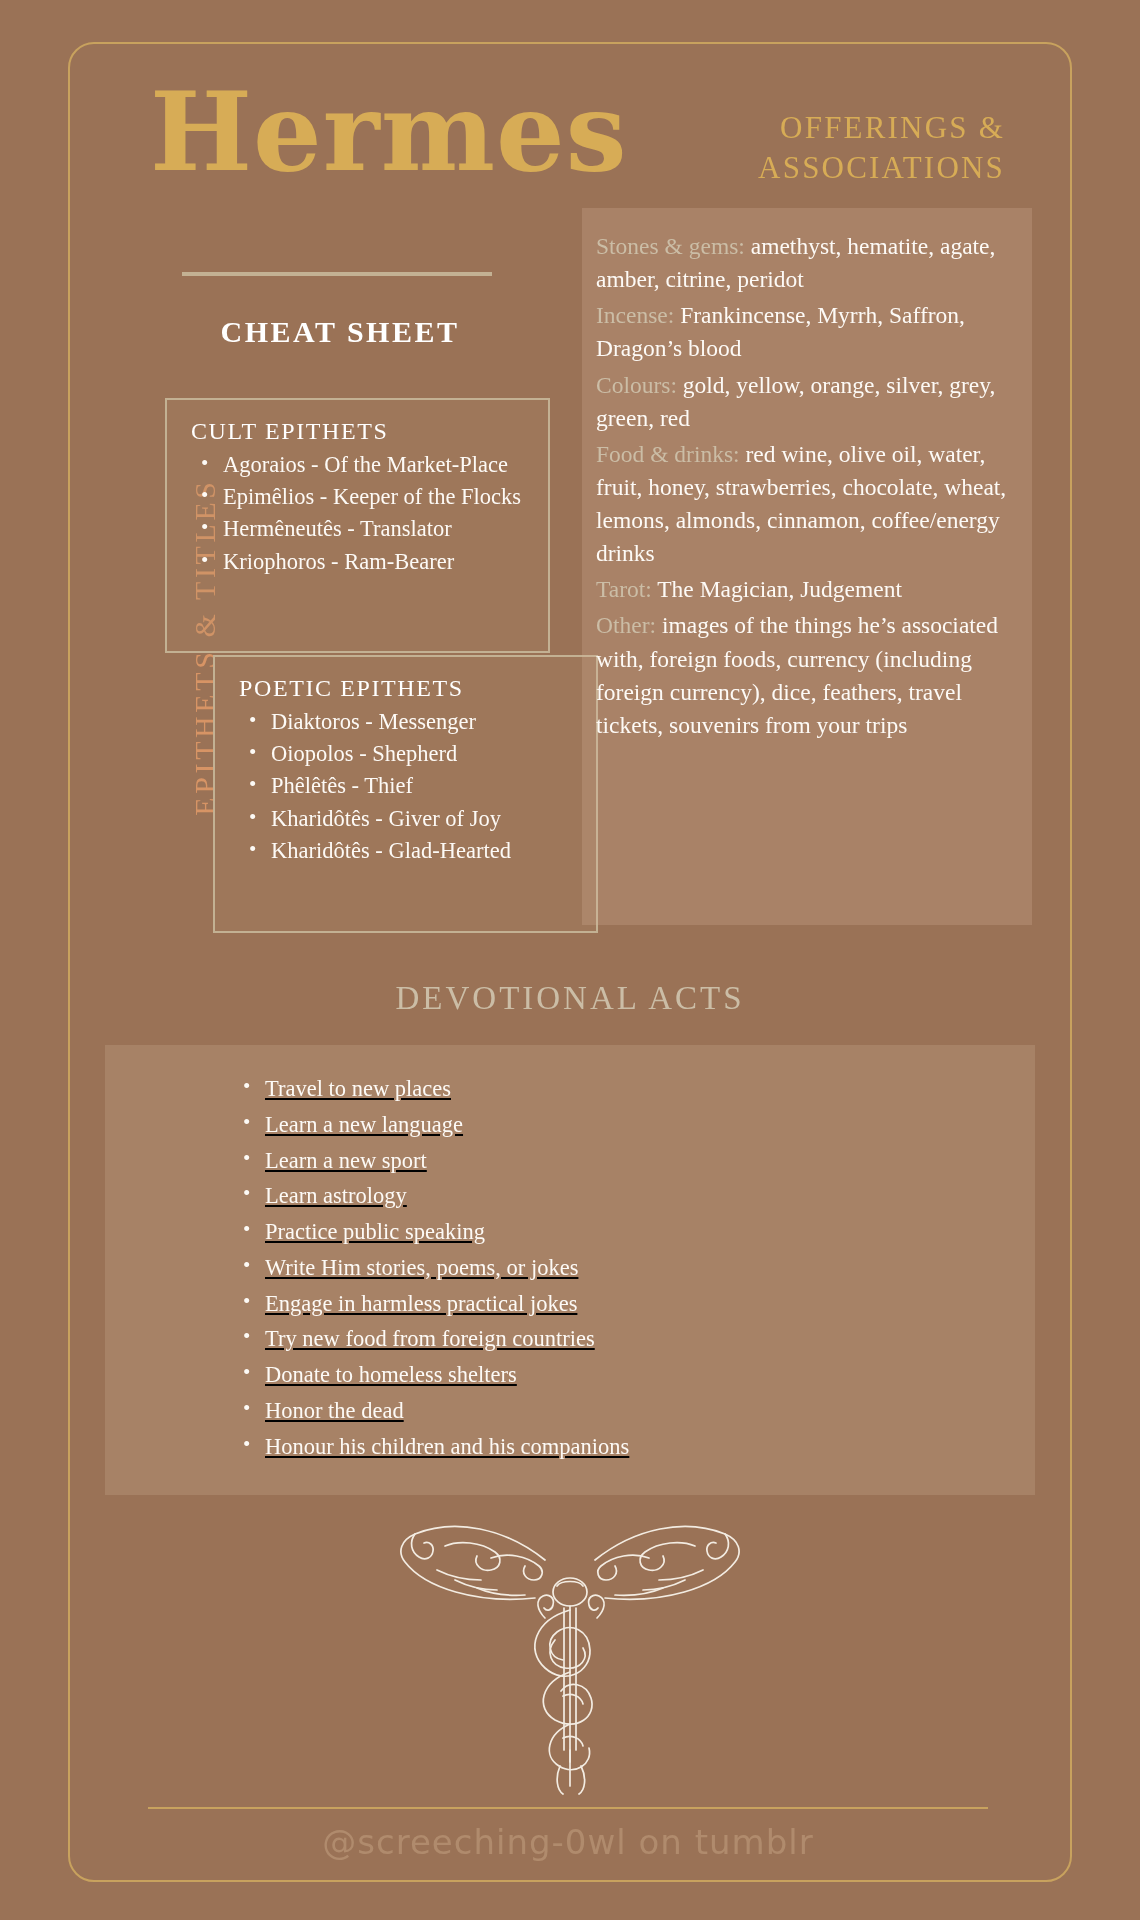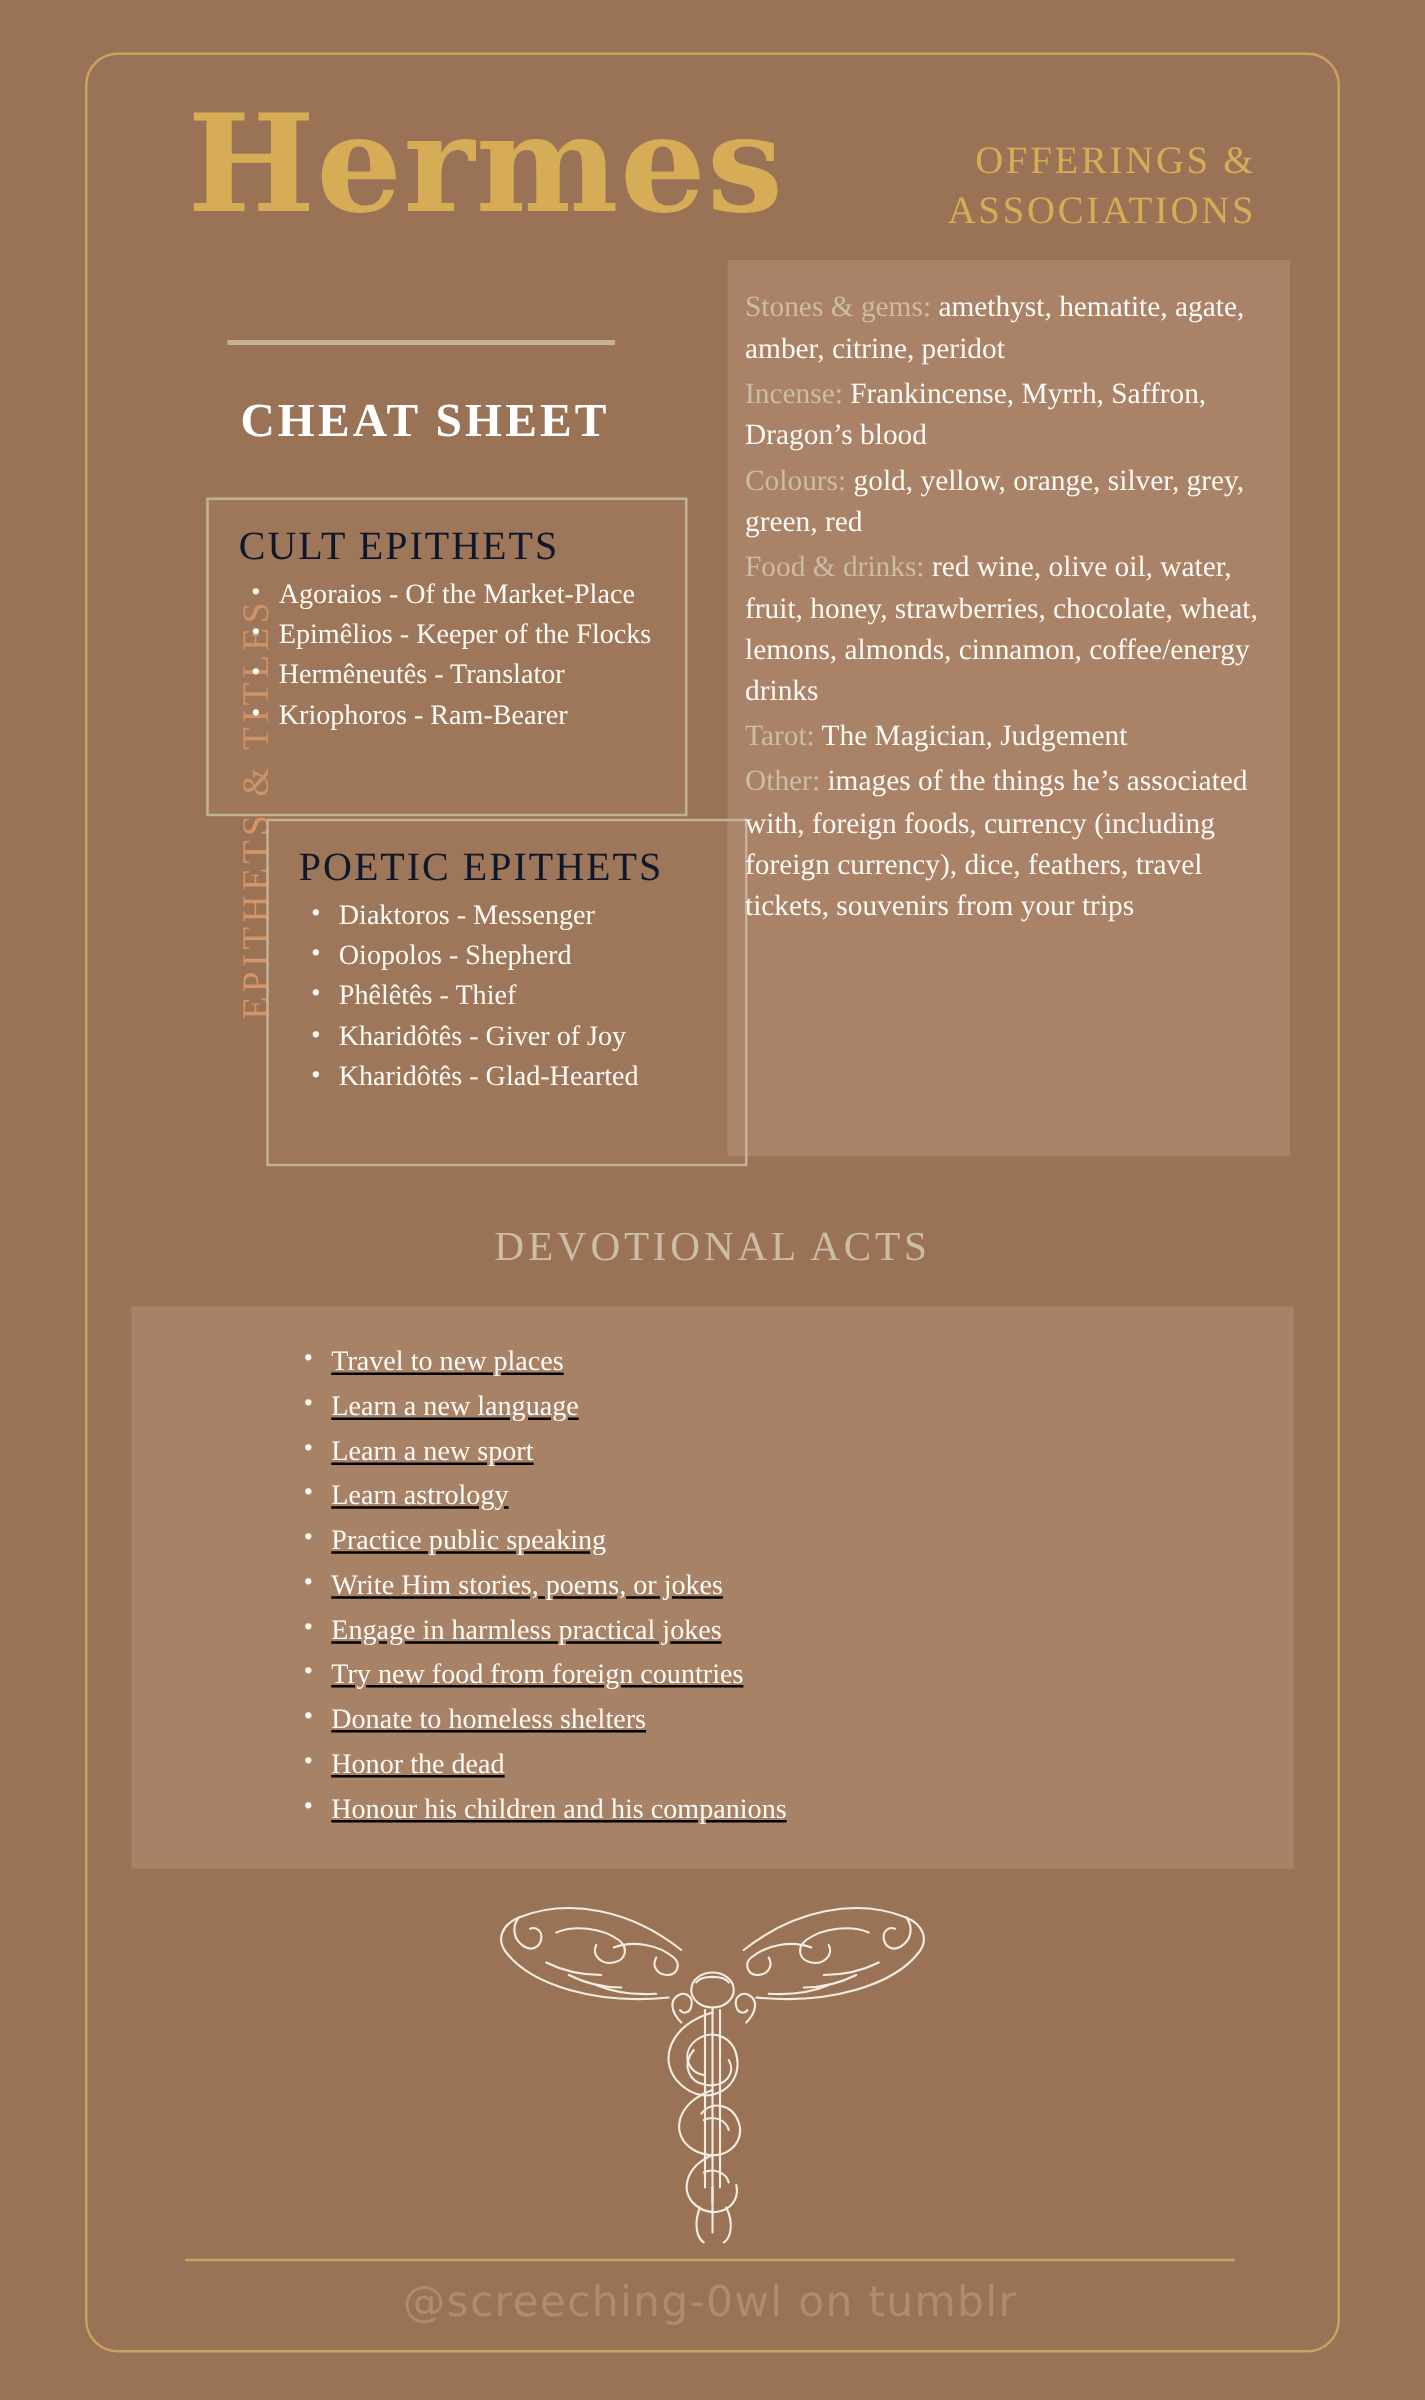--- a/index.html
+++ b/index.html
@@ -53,21 +53,21 @@
     height: 4px;
     background: #c3b193;
   }
 
   .cheat-sheet {
     position: absolute;
     left: 150px;
     top: 315px;
     width: 380px;
     text-align: center;
-    font-size: 38px;
+    font-size: 30px;
     letter-spacing: 2.5px;
     color: #ffffff;
     font-weight: 700;
   }
 
   
   .side-label {
     position: absolute;
     left: -30px;
     top: 630px;
@@ -83,22 +83,22 @@
   
   .epithet-box {
     position: absolute;
     border: 2px solid #c3b193;
     background: rgba(180, 143, 112, 0.18);
   }
   #cult-box { left: 165px; top: 398px; width: 385px; height: 255px; }
   #poetic-box { left: 165px; top: 655px; width: 385px; height: 278px; margin-left: 48px; }
 
   .box-head {
-    color: #0f172a;
-    font-size: 32px;
+    color: #ffffff;
+    font-size: 24px;
     letter-spacing: 1.6px;
     margin: 18px 0 4px 24px;
   }
 
   .epi-list { list-style: none; margin: 0 0 0 34px; }
   .epi-list li {
     position: relative;
     color: #fdfaf6;
     font-size: 22.5px;
     line-height: 1.43;

